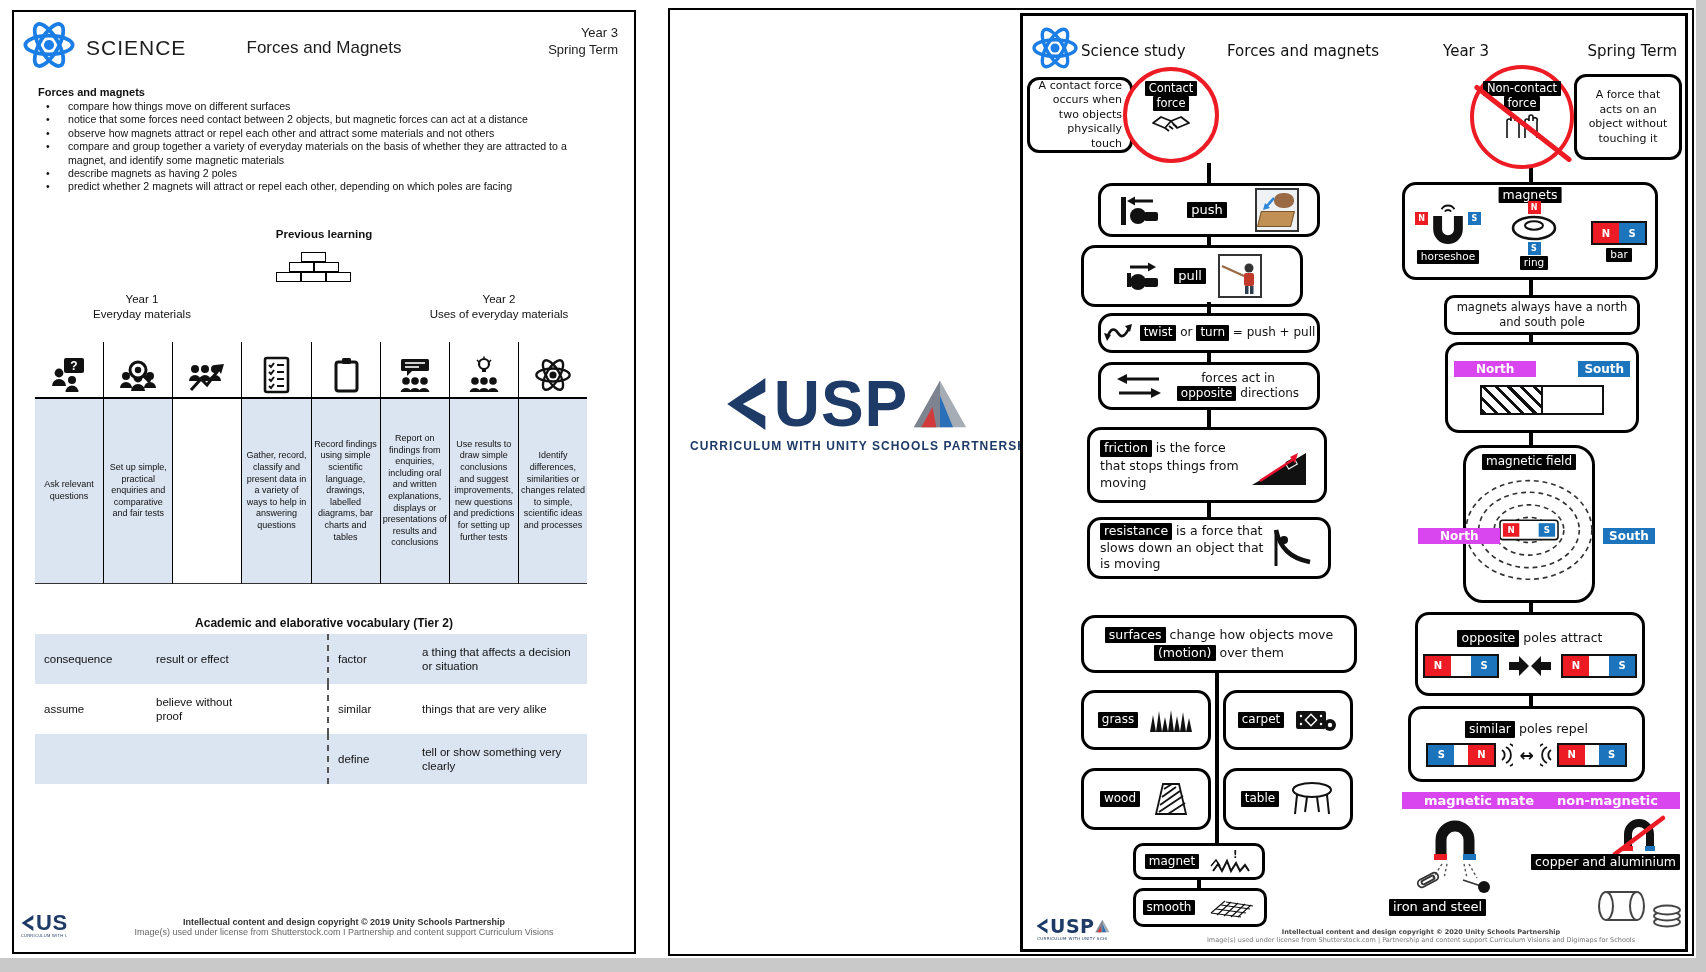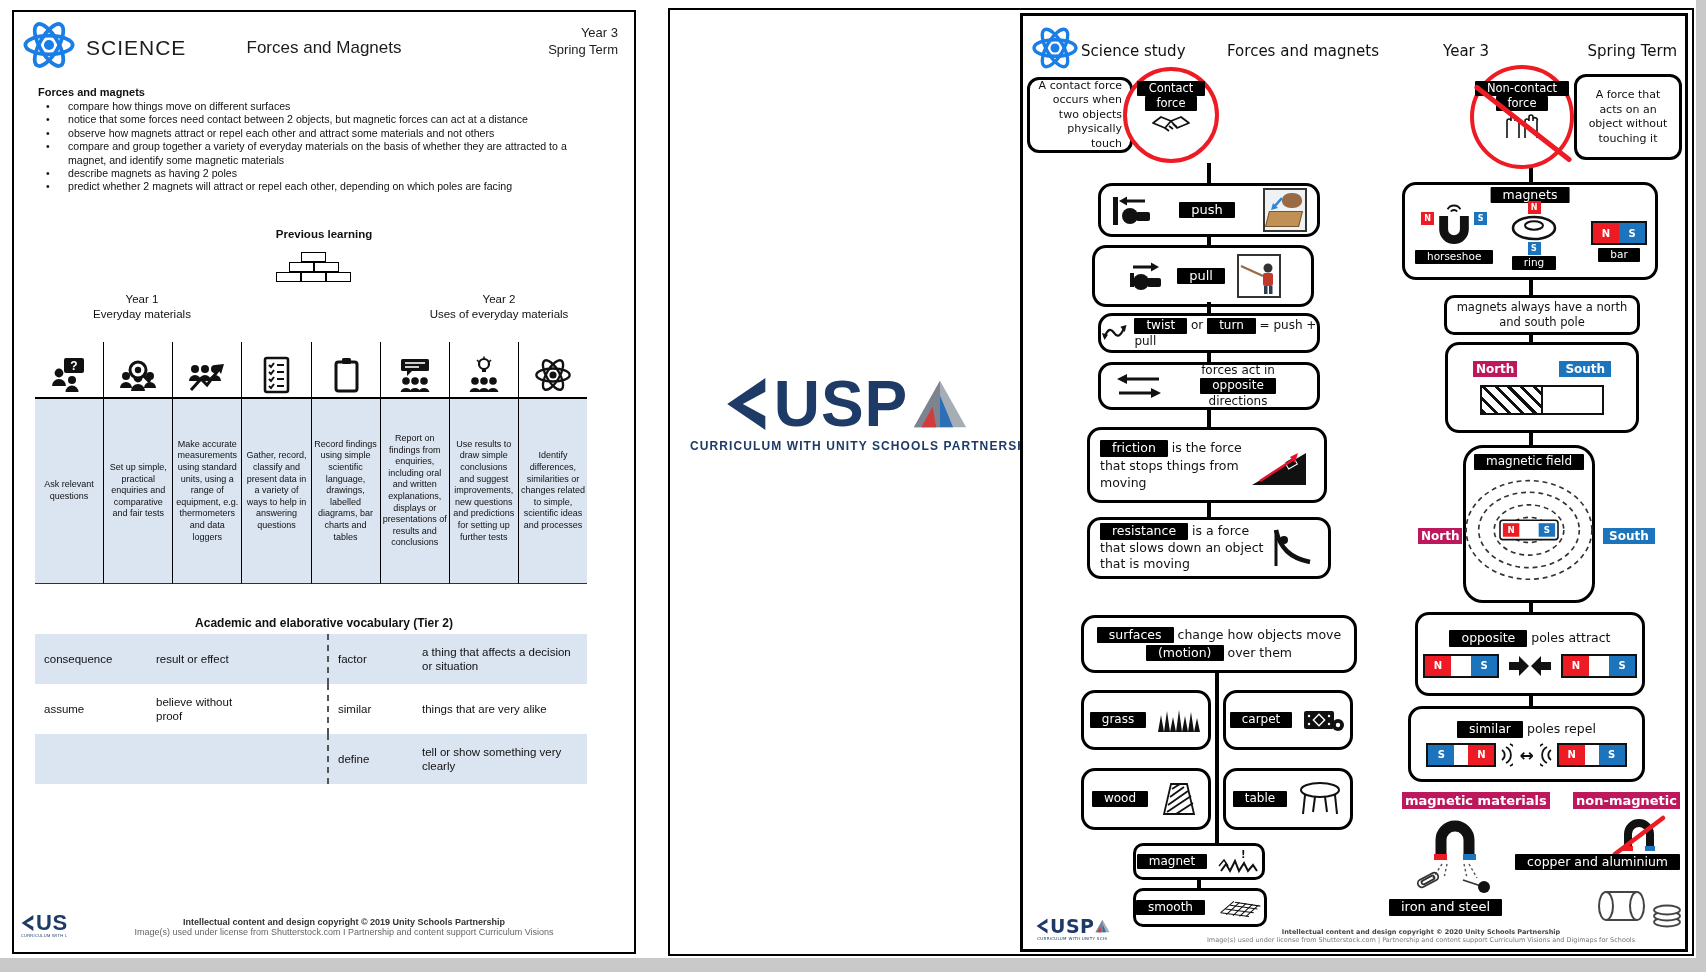--- a/index.html
+++ b/index.html
@@ -40,22 +40,22 @@
   .cusp-cap{font-size:4px;color:#1e3a66;letter-spacing:0.3px;white-space:nowrap;overflow:hidden}
   
   #wmark{position:absolute;left:20px;top:362px;width:310px;text-align:center}
   .wm-row{display:flex;align-items:center;justify-content:center}
   .wm-letters{font-weight:800;color:#1e3a66;font-size:64px;line-height:64px;letter-spacing:1px}
   .wm-sub{font-size:12px;font-weight:600;color:#1e3a66;letter-spacing:1.1px;margin-top:3px;white-space:nowrap}
   
   #rpage{position:absolute;left:350px;top:3px;width:662px;height:933px;border:3px solid #000;background:#fff;font-family:"DejaVu Sans",sans-serif;font-size:12.5px}
   .box{position:absolute;border:3px solid #000;border-radius:14px;background:#fff;box-sizing:border-box;display:flex;align-items:center;justify-content:center}
   .conn{position:absolute;width:4px;background:#000}
-  .inv{display:inline-block;background:#000;color:#fff;padding:0 12px;line-height:1.3;border-radius:1px}
-  .redlab{display:inline-block;background:#be185d;color:#fff;padding:1px 3px;font-weight:bold}
+  .inv{display:inline-block;background:#000;color:#fff;padding:0 4px;line-height:1.3;border-radius:1px}
+  .redlab{display:inline-block;background:#d946ef;color:#fff;padding:1px 22px;font-weight:bold}
   .bluelab{display:inline-block;background:#1c75bc;color:#fff;padding:1px 6px;font-weight:bold}
   .r-head{font-size:15px;color:#111}
   .circle{position:absolute;border:4px solid #ed1c24;border-radius:50%;background:#fff;display:flex;flex-direction:column;align-items:center;box-sizing:border-box}
   .circle .labwrap{margin-top:10px;text-align:center;font-size:11.5px;line-height:14px}
   .slash{position:absolute;width:122px;height:5px;background:#ed1c24;border-radius:3px;transform:rotate(38deg);transform-origin:center}
   .defbox{position:absolute;border:3px solid #000;border-radius:12px;background:#fff;box-sizing:border-box;font-size:11px;line-height:14.5px;padding:7px 8px;display:flex;align-items:center}
   .bmag{display:inline-flex;border:2px solid #111;height:20px;box-sizing:content-box}
   .bmag .half{width:26px;display:flex;align-items:center;justify-content:center;font-size:10px;font-weight:bold;color:#fff}
   .bmag .n{background:#ed1c24}.bmag .s{background:#1c75bc}
   .bmag .w{width:20px;background:#fff}
@@ -164,21 +164,20 @@
                 <circle cx="7" cy="13" r="4"></circle>
                 <path d="M1,25 a6,6 0 0 1 12,0 z"></path>
                 <circle cx="17" cy="13" r="4"></circle>
                 <path d="M11,25 a6,6 0 0 1 12,0 z"></path>
                 <circle cx="27" cy="13" r="4"></circle>
                 <path d="M21,25 a6,6 0 0 1 12,0 z"></path>
                 <polyline points="3,34 13,23 19,29 32,12" fill="none" stroke="#111" stroke-width="3"></polyline>
                 <polygon points="27,9 36,8 33,18"></polygon>
               </svg>
           </div>
-          <div class="sk-text">Make accurate measurements using standard units, using a range of equipment, e.g. thermometers and data loggers</div>
         </div>
         <div class="sk-col">
           <div class="sk-icon">
             <svg width="38" height="38" viewBox="0 0 38 38">
                 <rect x="8" y="2" width="23" height="34" rx="2" fill="#fff" stroke="#111" stroke-width="2.6"></rect>
                 <g stroke="#111" stroke-width="2" fill="none">
                   <path d="M12,9 l2,2 3,-4"></path>
                   <line x1="20" y1="9" x2="27" y2="9"></line>
                   <path d="M12,16 l2,2 3,-4"></path>
                   <line x1="20" y1="16" x2="27" y2="16"></line>
@@ -362,21 +361,21 @@
           <div style="position:absolute;bottom:3px;left:2px;width:32px;height:14px;background:#c09055;border:1px solid #7a5630;transform:skewX(-14deg)"></div>
           <div style="position:absolute;top:3px;right:3px;width:20px;height:15px;background:#9a6a45;border-radius:45%"></div>
           <svg width="16" height="16" viewBox="0 0 16 16" style="position:absolute;left:4px;top:6px">
               <line x1="13" y1="2" x2="5" y2="11" stroke="#2c86d8" stroke-width="2.6"></line>
               <polygon points="2,14 9,12 4,7" fill="#2c86d8"></polygon>
             </svg>
         </div>
       </div>
       <div class="conn" style="left:184px;top:221px;height:8px"></div>
 
-      <div class="box" style="left:69px;top:229px;width:222px;height:62px;gap:12px">
+      <div class="box" style="left:58px;top:229px;width:222px;height:62px;gap:12px">
         <svg width="40" height="34" viewBox="0 0 40 34">
             <rect x="5" y="14" width="4" height="14" fill="#111"></rect>
             <line x1="8" y1="8" x2="27" y2="8" stroke="#111" stroke-width="3"></line>
             <polygon points="26,3.5 26,12.5 34,8" fill="#111"></polygon>
             <circle cx="16" cy="23" r="8" fill="#111"></circle>
             <rect x="22" y="19" width="14" height="9" rx="2" fill="#111"></rect>
           </svg>
         <span class="inv" style="font-size:13px">pull</span>
         <div class="photo" style="background:#fff">
           <svg width="40" height="40" viewBox="0 0 40 40">

